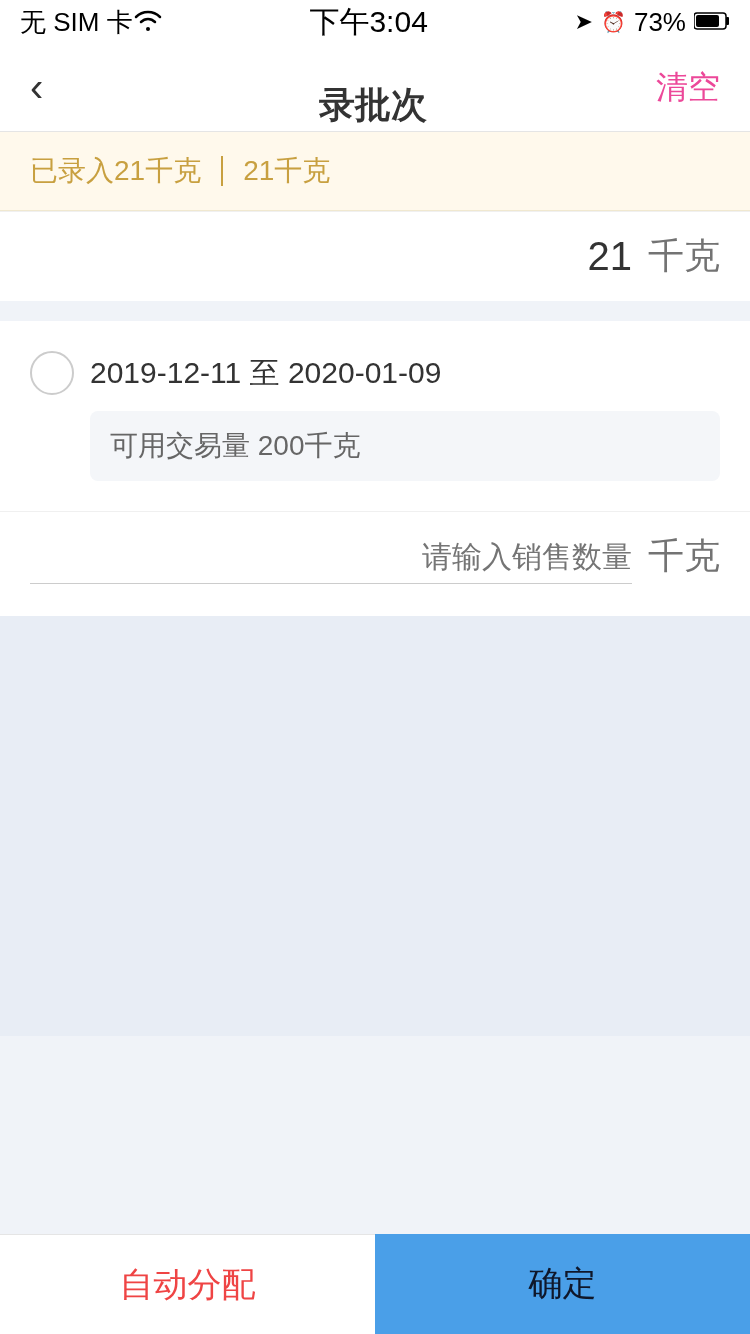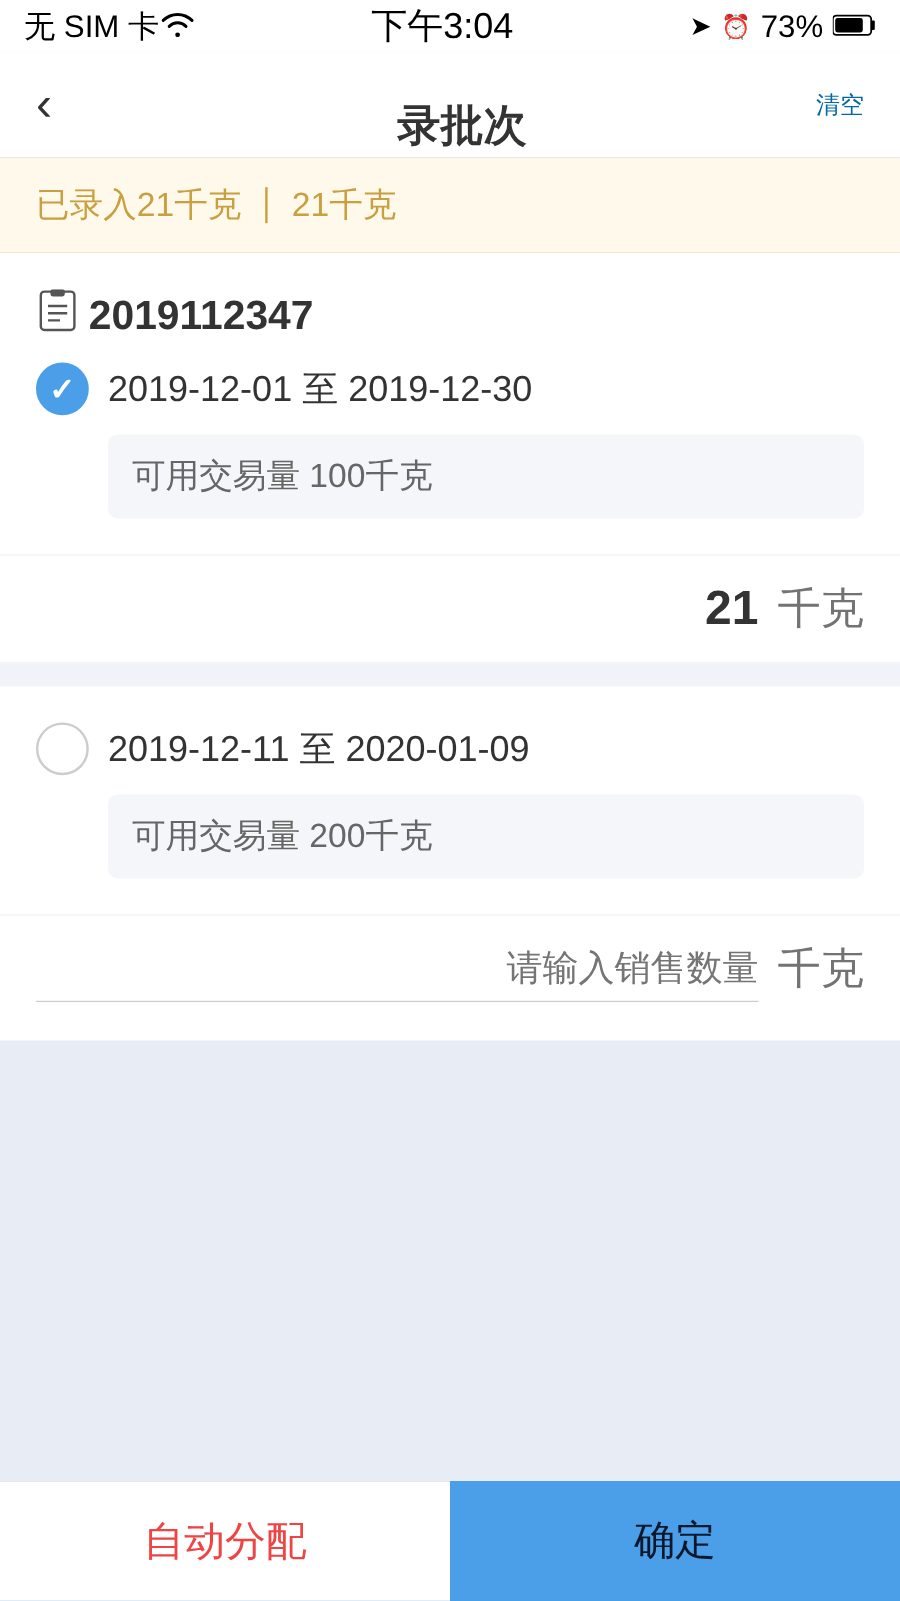--- a/index.html
+++ b/index.html
@@ -46,22 +46,22 @@
       cursor: pointer;
       width: 60px;
     }
     .nav-title {
       font-size: 36px;
       font-weight: 600;
       color: #333;
       margin-top: 36px;
     }
     .nav-clear {
-      font-size: 20px;
-      color: #0369a1;
+      font-size: 32px;
+      color: #ec4899;
       cursor: pointer;
     }
 
     
     .info-banner {
       background: #fff9ec;
       padding: 20px 30px;
       display: flex;
       align-items: center;
       gap: 20px;
@@ -147,21 +147,21 @@
       display: flex;
       align-items: center;
       justify-content: flex-end;
       padding: 20px 30px;
       background: #fff;
       border-top: 1px solid #f0f0f0;
       gap: 16px;
     }
     .quantity-value {
       font-size: 40px;
-      font-weight: 700;
+      font-weight: 400;
       color: #333;
     }
     .quantity-unit {
       font-size: 36px;
       color: #737373;
     }
     .quantity-input-wrap {
       position: relative;
       flex: 1;
       display: flex;
@@ -270,39 +270,20 @@
 </div>
 
 <div class="main-content">
 
   <div class="info-banner">
     <span class="info-banner-text">已录入21千克</span>
     <div class="info-banner-divider"></div>
     <span class="info-banner-text">21千克</span>
   </div>
 
-  <div class="batch-card">
-    <div class="batch-header">
-      <span class="batch-icon">
-        <svg width="36" height="36" viewBox="0 0 36 36" fill="none">
-          <rect x="4" y="2" width="28" height="32" rx="3" stroke="#555" stroke-width="2" fill="none"></rect>
-          <rect x="12" y="0" width="12" height="6" rx="2" fill="#555"></rect>
-          <line x1="10" y1="14" x2="26" y2="14" stroke="#555" stroke-width="2"></line>
-          <line x1="10" y1="20" x2="26" y2="20" stroke="#555" stroke-width="2"></line>
-          <line x1="10" y1="26" x2="20" y2="26" stroke="#555" stroke-width="2"></line>
-        </svg>
-      </span>
-      <span class="batch-number">2019112347</span>
-    </div>
-    <div class="batch-date-row">
-      <div class="batch-checkbox checked"></div>
-      <span class="batch-date">2019-12-01 至 2019-12-30</span>
-    </div>
-    <div class="batch-available">可用交易量 100千克</div>
-  </div>
 
   <div class="quantity-row">
     <span class="quantity-value">21</span>
     <span class="quantity-unit">千克</span>
   </div>
 
   <div class="section-divider"></div>
 
   <div class="batch-card">
     <div class="batch-date-row">

